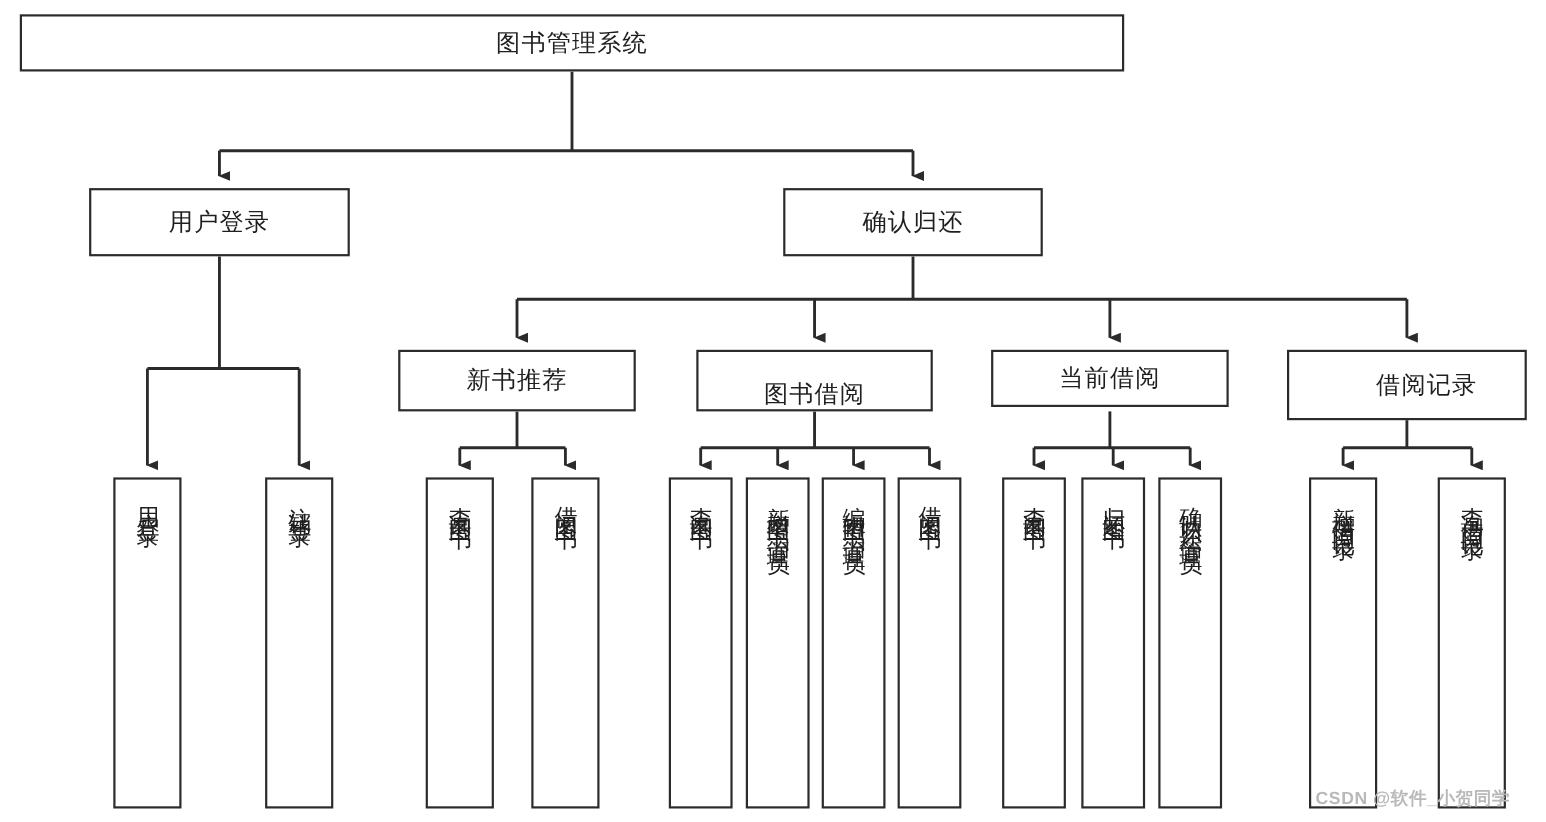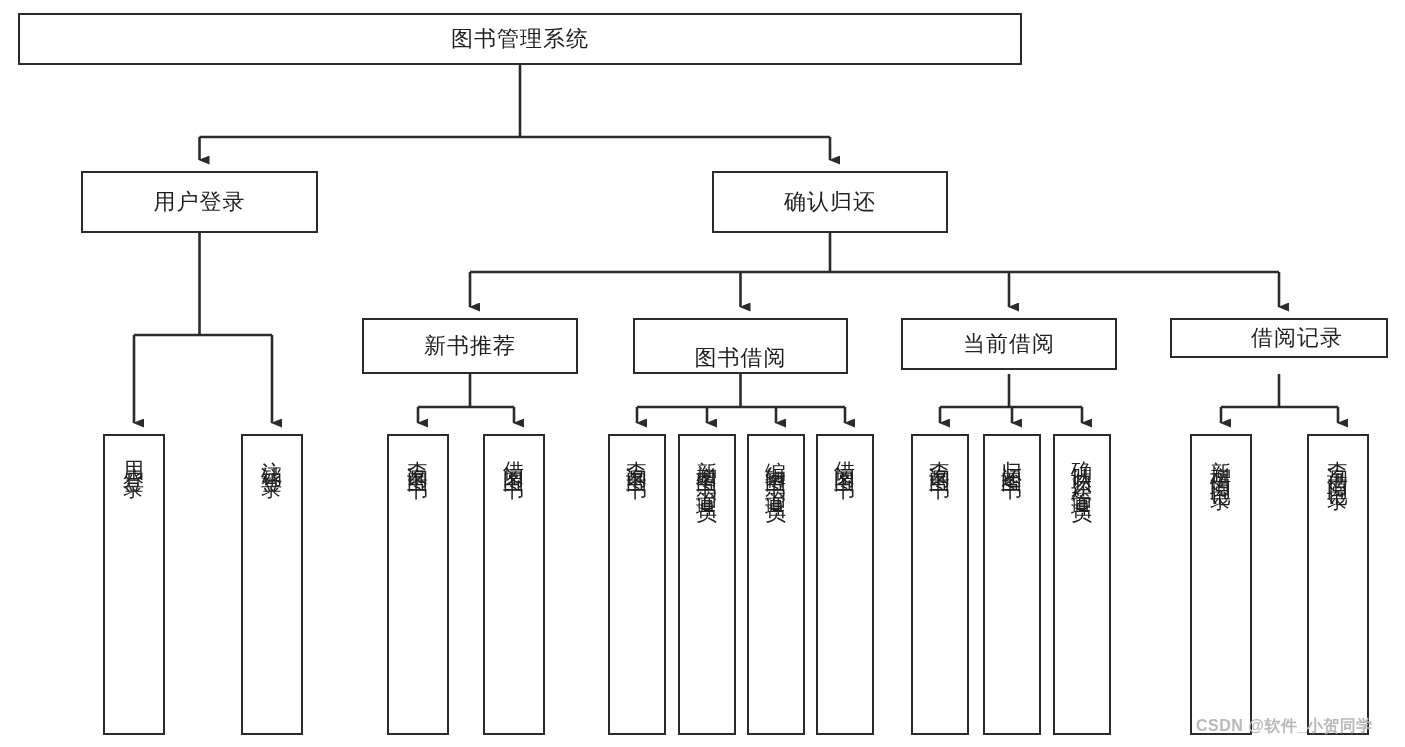--- a/index.html
+++ b/index.html
@@ -130,21 +130,21 @@
       </div>
       <div class="node-box node-h" style="left: 362px; top: 318px; width: 216px; height: 56px; border-color: rgb(43, 43, 43);">
         <span class="node-label" style="color: rgb(31, 31, 31);">新书推荐</span>
       </div>
       <div class="node-box node-h" style="left: 633px; top: 318px; width: 215px; height: 56px; border-color: rgb(43, 43, 43);">
         <span class="node-label" style="color: rgb(31, 31, 31); margin-top: 24px;">图书借阅</span>
       </div>
       <div class="node-box node-h" style="left: 901px; top: 318px; width: 216px; height: 52px; border-color: rgb(43, 43, 43);">
         <span class="node-label" style="color: rgb(31, 31, 31);">当前借阅</span>
       </div>
-      <div class="node-box node-h" style="left: 1170px; top: 318px; width: 218px; height: 40px; border-color: rgb(43, 43, 43); padding-left: 36px;">
+      <div class="node-box node-h" style="left: 1170px; top: 318px; width: 218px; height: 64px; border-color: rgb(43, 43, 43); padding-left: 36px;">
         <span class="node-label" style="color: rgb(31, 31, 31);">借阅记录</span>
       </div>
       <div class="node-box node-v" style="left: 103px; top: 434px; width: 62px; height: 301px; border-color: rgb(43, 43, 43);">
         <span class="node-label" style="color: rgb(31, 31, 31);">用户登录</span>
       </div>
       <div class="node-box node-v" style="left: 241px; top: 434px; width: 62px; height: 301px; border-color: rgb(43, 43, 43);">
         <span class="node-label" style="color: rgb(31, 31, 31);">注销登录</span>
       </div>
       <div class="node-box node-v" style="left: 387px; top: 434px; width: 62px; height: 301px; border-color: rgb(43, 43, 43);">
         <span class="node-label" style="color: rgb(31, 31, 31);">查询图书</span>

